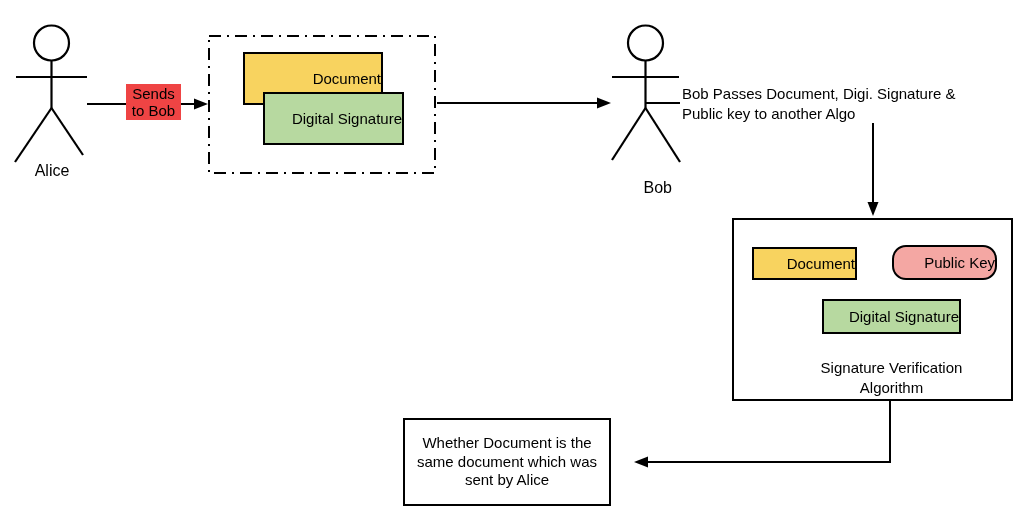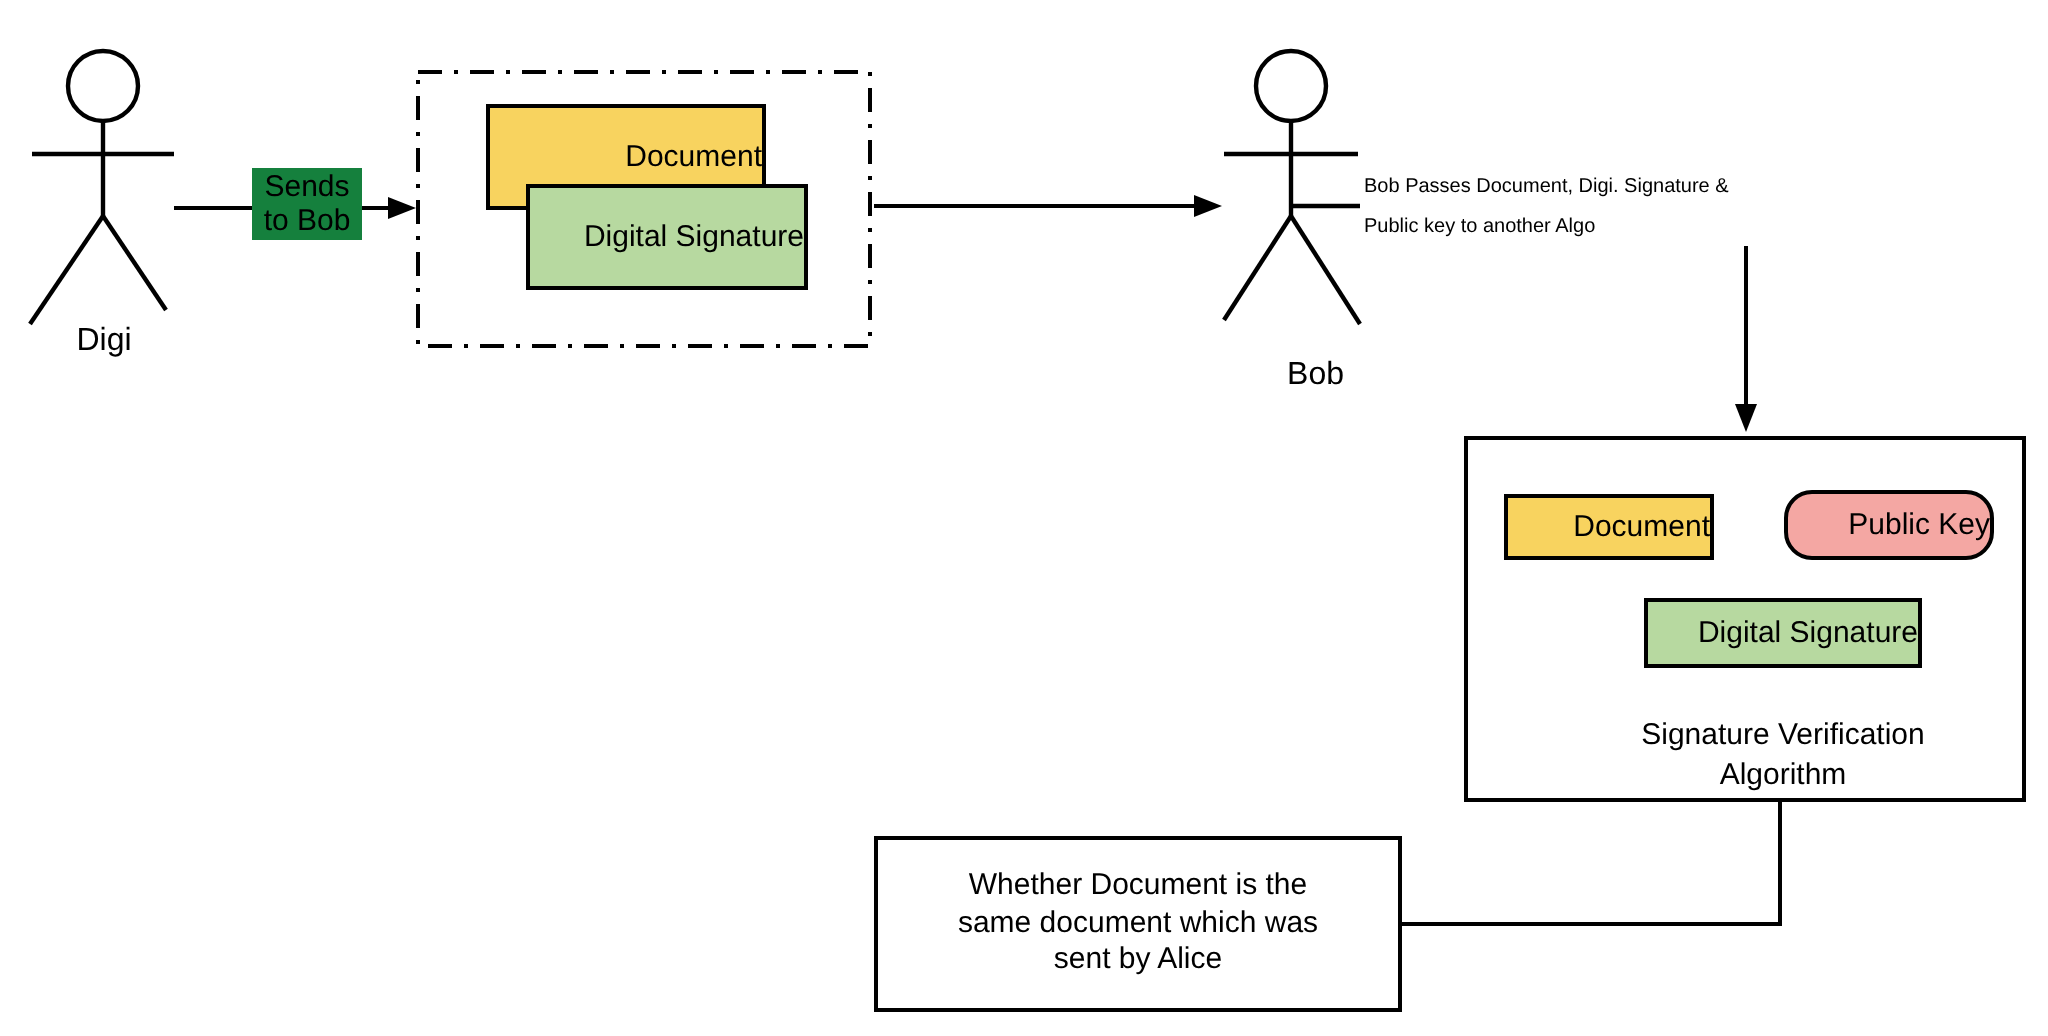--- a/index.html
+++ b/index.html
@@ -10,24 +10,24 @@
   .canvas svg{position:absolute;left:0;top:0;z-index:1;}
   .abs{position:absolute;box-sizing:border-box;}
   .tagbox{
     border:2px solid #000;display:flex;align-items:center;justify-content:flex-end;
     font-size:15px;z-index:2;white-space:nowrap;
   }
   .bigbox{border:2px solid #000;background:#fff;z-index:2;}
   .plain{z-index:3;white-space:pre-line;}
   .actor-label{font-size:16px;text-align:center;z-index:2;}
   .sends-label{
-    background:#15803d;font-size:15px;line-height:17px;text-align:center;
+    background:#ef4444;font-size:15px;line-height:17px;text-align:center;
     z-index:4;white-space:pre-line;padding:1px 0;
   }
-  .note{font-size:10px;line-height:20px;}
+  .note{font-size:15px;line-height:20px;}
   .resultbox{
     border:2px solid #000;background:#fff;display:flex;align-items:center;justify-content:center;
     font-size:15px;line-height:18.5px;z-index:2;text-align:center;white-space:pre-line;
   }
   .vtitle{font-size:15px;line-height:20px;text-align:center;white-space:pre-line;position:absolute;}
 </style>
 </head>
 <body>
 
 <div class="canvas">
@@ -66,21 +66,21 @@
       <line x1="873" y1="123" x2="873" y2="206" stroke="#000" stroke-width="2"></line>
       <polygon points="873,216 867.5,202 878.5,202" fill="#000"></polygon>
     </g>
 
     <g>
       <polyline points="890,400 890,462 646,462" fill="none" stroke="#000" stroke-width="2"></polyline>
       <polygon points="634,462 648,456.5 648,467.5" fill="#000"></polygon>
     </g>
   </svg>
 
-  <div class="abs actor-label" style="left:26px;top:162px;width:52px;">Digi</div>
+  <div class="abs actor-label" style="left:26px;top:162px;width:52px;">Alice</div>
   <div class="abs actor-label" style="left:620px;top:179px;width:52px;text-align:right;">Bob</div>
 
   <div class="abs sends-label" style="left:126px;top:84px;width:55px;">Sends
 to Bob</div>
 
   <div class="abs tagbox" style="left: 243px; top: 52px; width: 140px; height: 53px; background-color: rgb(248, 211, 95);">
     <span>Document</span>
   </div>
   <div class="abs tagbox" style="left: 263px; top: 92px; width: 141px; height: 53px; background-color: rgb(183, 217, 160);">
     <span>Digital Signature</span>
@@ -96,19 +96,19 @@
     <div class="abs tagbox" style="left: 158px; top: 25px; width: 105px; height: 35px; background-color: rgb(244, 167, 163); border-radius: 14px;">
       <span>Public Key</span>
     </div>
     <div class="abs tagbox" style="left: 88px; top: 79px; width: 139px; height: 35px; background-color: rgb(183, 217, 160);">
       <span>Digital Signature</span>
     </div>
     <div class="vtitle" style="left:19px;top:138px;width:277px;">Signature Verification
 Algorithm</div>
   </div>
 
-  <div class="abs resultbox" style="left:403px;top:418px;width:264px;height:88px;margin-left:34px;">
+  <div class="abs resultbox" style="left:403px;top:418px;width:208px;height:88px;">
     <span>Whether Document is the
 same document which was
 sent by Alice</span>
   </div>
 
 </div>
 
 </body></html>

